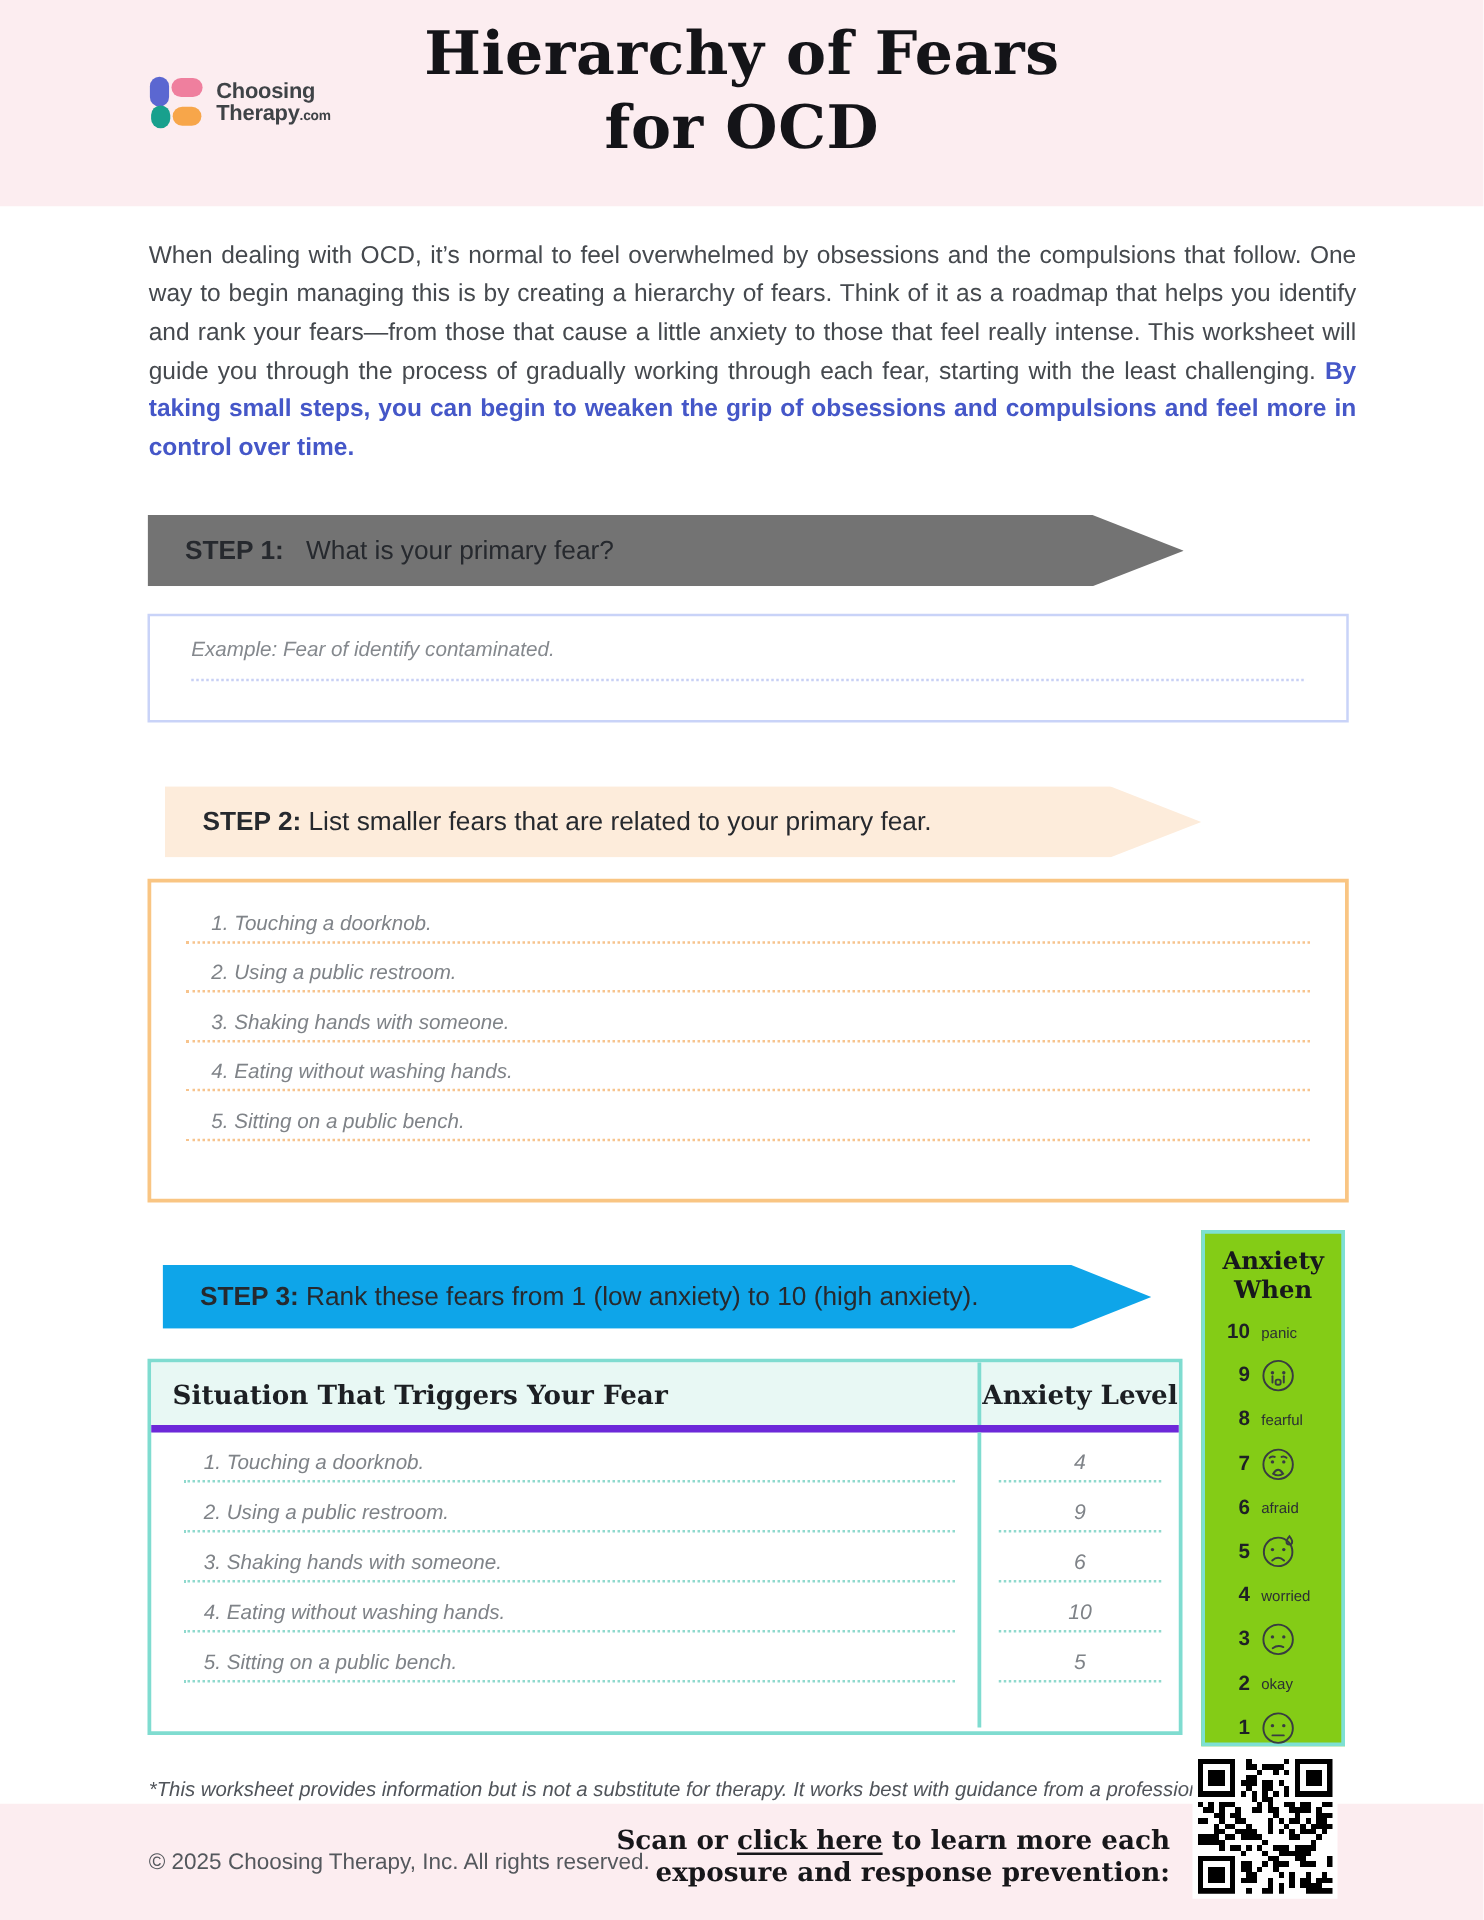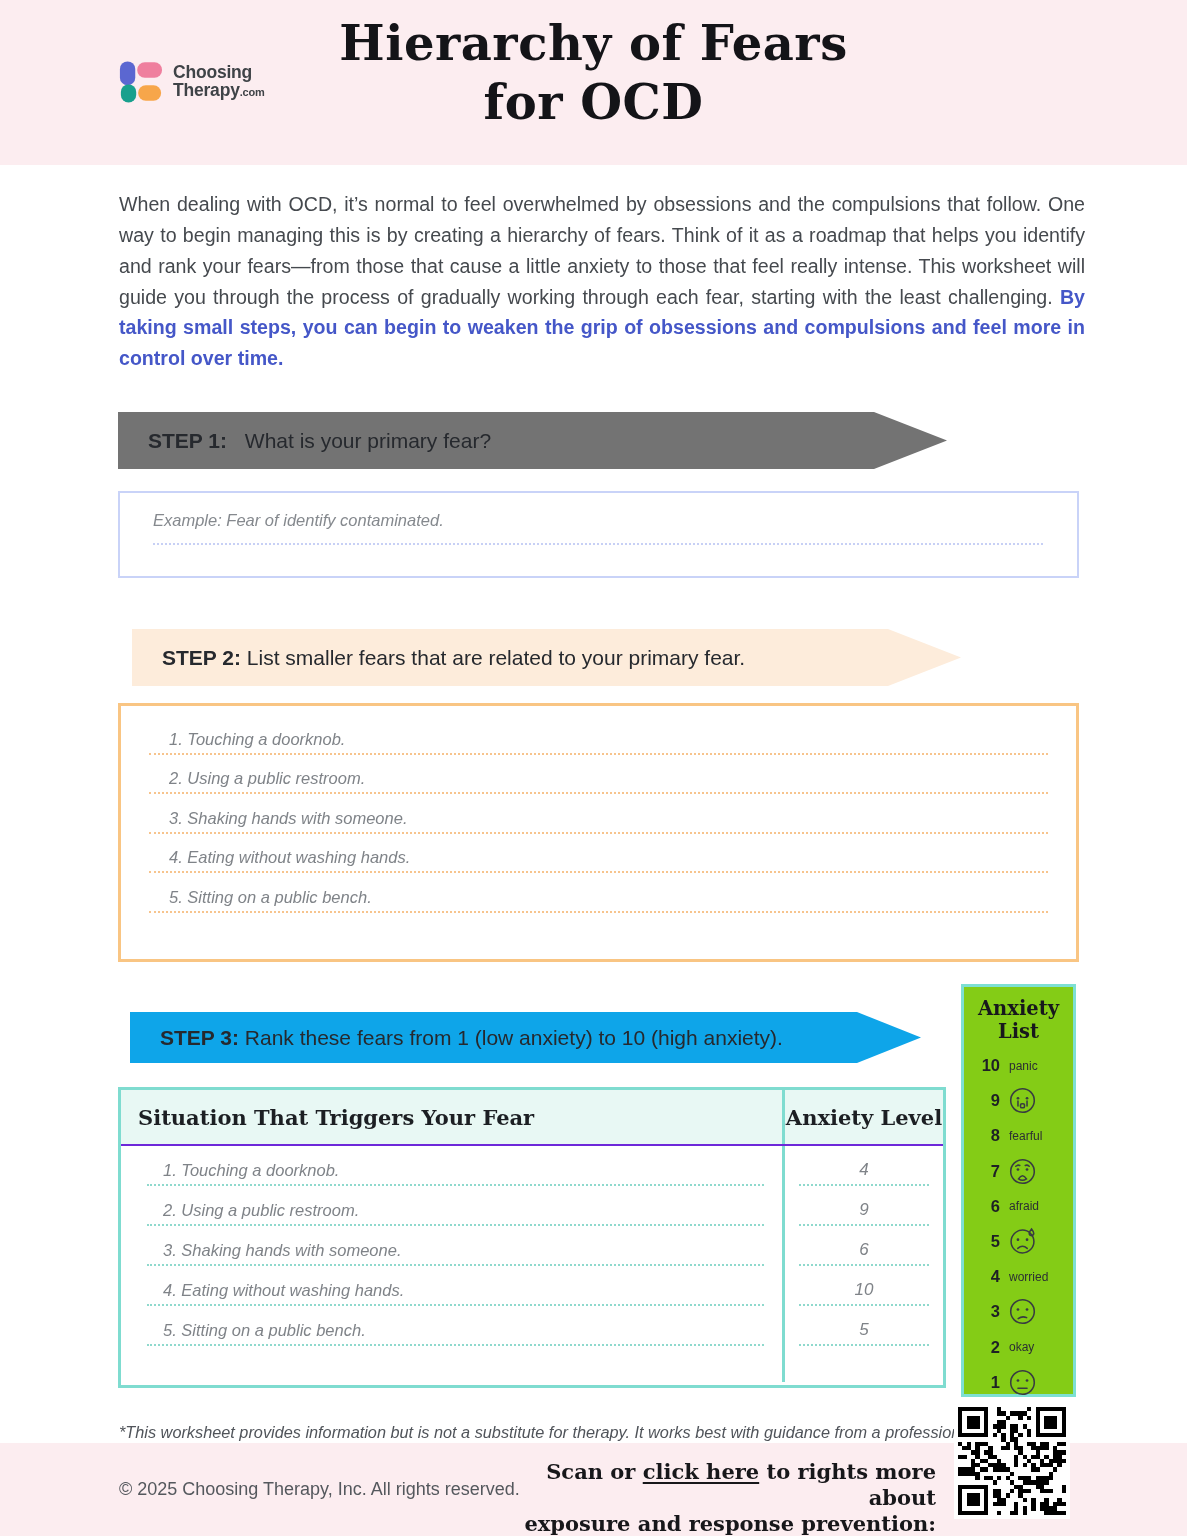--- a/index.html
+++ b/index.html
@@ -47,21 +47,21 @@
   .box2 { position:absolute; left:118px; top:703px; width:961px; height:259px;
     border:3px solid #f9c583; background:#fff; padding-top:9px; }
   .box2 .entry {
     margin:0 28px; height:39.6px; border-bottom:2px dotted #f7c48d;
     display:flex; align-items:flex-end; padding:0 0 4px 20px;
     font-style:italic; font-size:16.5px; color:#7f8388;
   }
   
   .s3-table { position:absolute; left:118px; top:1087px; width:828px; height:301px;
     border:3px solid #7fdcd0; background:#fff; }
-  .t-head { display:flex; height:56px; background:#e8f8f4; border-bottom:2px solid #6d28d9; }
+  .t-head { display:flex; height:56px; background:#e8f8f4; border-bottom:6px solid #6d28d9; }
   .t-h1 { width:664px; border-right:3px solid #7fdcd0; display:flex; align-items:center; padding-left:17px;
     font-family:"DejaVu Serif","Liberation Serif",serif; font-weight:700; font-size:21px; color:#1c1f23; }
   .t-h2 { flex:1; display:flex; align-items:center; justify-content:center;
     font-family:"DejaVu Serif","Liberation Serif",serif; font-weight:700; font-size:21px; color:#1c1f23; }
   .t-body { display:flex; height:236px; }
   .t-c1 { width:664px; border-right:3px solid #7fdcd0; }
   .t-c2 { flex:1; }
   .t-row {
     margin:0 18px 0 26px; height:40px; border-bottom:2px dotted #8fd9cd;
     display:flex; align-items:flex-end; padding:0 0 4px 16px;
@@ -197,21 +197,21 @@
         <div class="t-val">
             <span>5</span>
           </div>
       </div>
     </div>
   </div>
 
   <div class="scale-box">
     <div class="scale-title">
       <div>Anxiety</div>
-      <div>List</div>
+      <div>When</div>
     </div>
     <div class="scale-list">
       <div class="scale-row">
         <span class="scale-num">10</span>
         <span class="scale-label">panic</span>
       </div>
       <div class="scale-row">
         <span class="scale-num">9</span>
         <span class="scale-face">
           <svg viewBox="0 0 32 32" fill="none" stroke="#383c41" stroke-width="1.7" stroke-linecap="round">
@@ -287,21 +287,21 @@
           </svg>
         </span>
       </div>
     </div>
   </div>
 
   <div class="disclaimer">*This worksheet provides information but is not a substitute for therapy. It works best with guidance from a professional.</div>
   <div class="footer-band"></div>
   <div class="copyright">© 2025 Choosing Therapy, Inc. All rights reserved.</div>
   <div class="scan-text">
-    <div><span>Scan or  </span><span class="scan-link">click here</span><span> to rights more about</span></div>
+    <div><span>Scan or  </span><span class="scan-link">click here</span><span> to learn more each</span></div>
     <div>exposure and response prevention:</div>
   </div>
   <div class="qr">
     <svg id="qr-svg" viewBox="0 0 25 25" shape-rendering="crispEdges">
         <rect x="9" y="0" width="1" height="1" fill="#000"></rect>
         <rect x="16" y="0" width="1" height="1" fill="#000"></rect>
         <rect x="9" y="1" width="1" height="1" fill="#000"></rect>
         <rect x="10" y="1" width="1" height="1" fill="#000"></rect>
         <rect x="12" y="1" width="1" height="1" fill="#000"></rect>
         <rect x="13" y="1" width="1" height="1" fill="#000"></rect>

